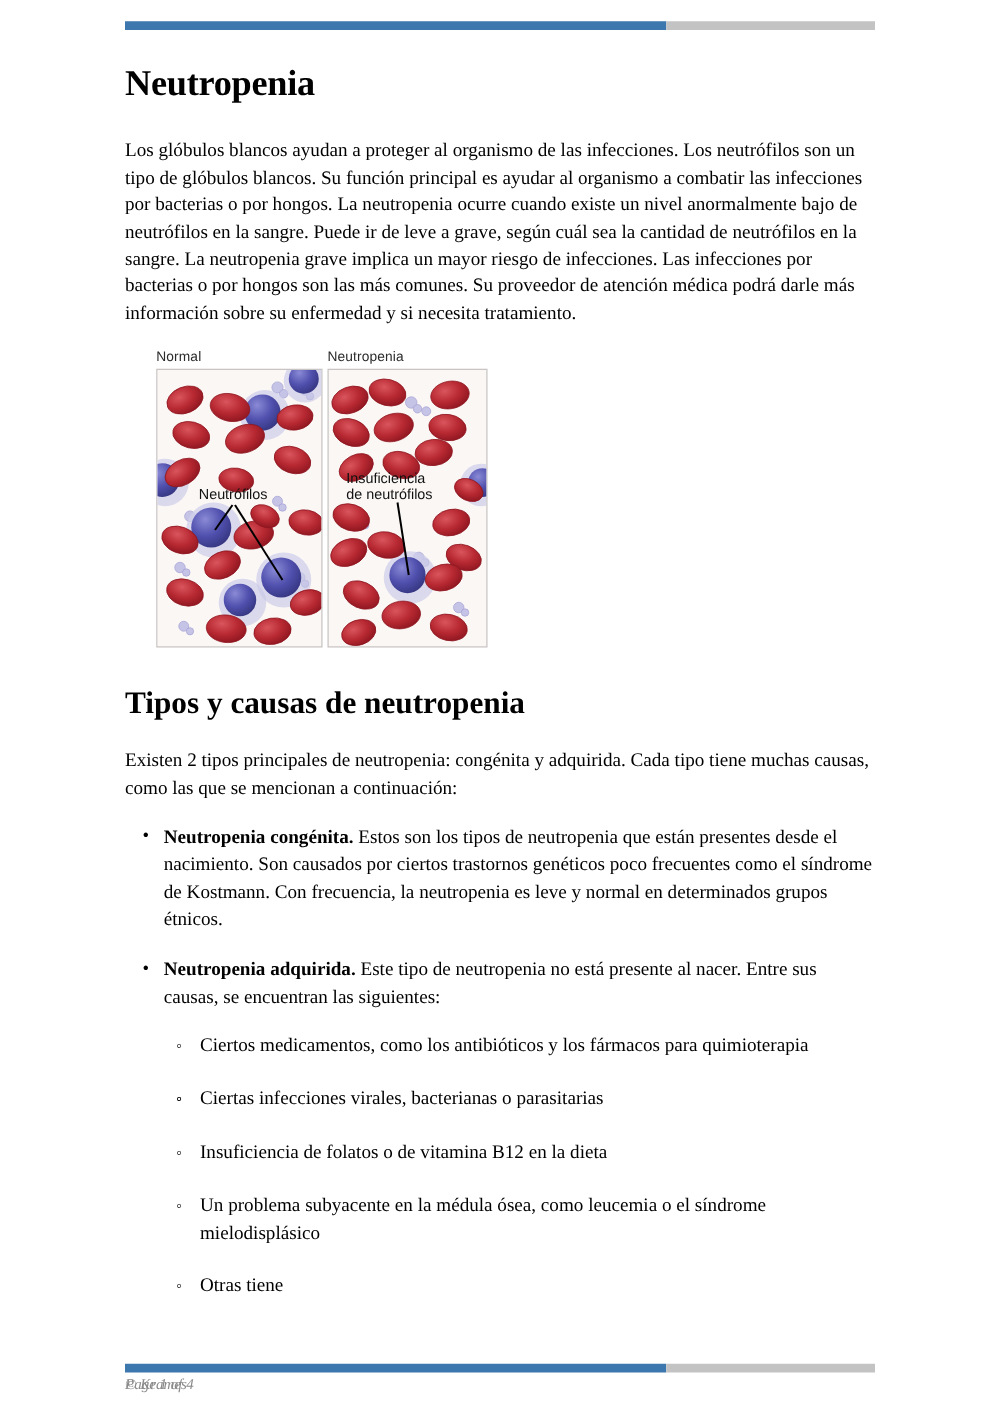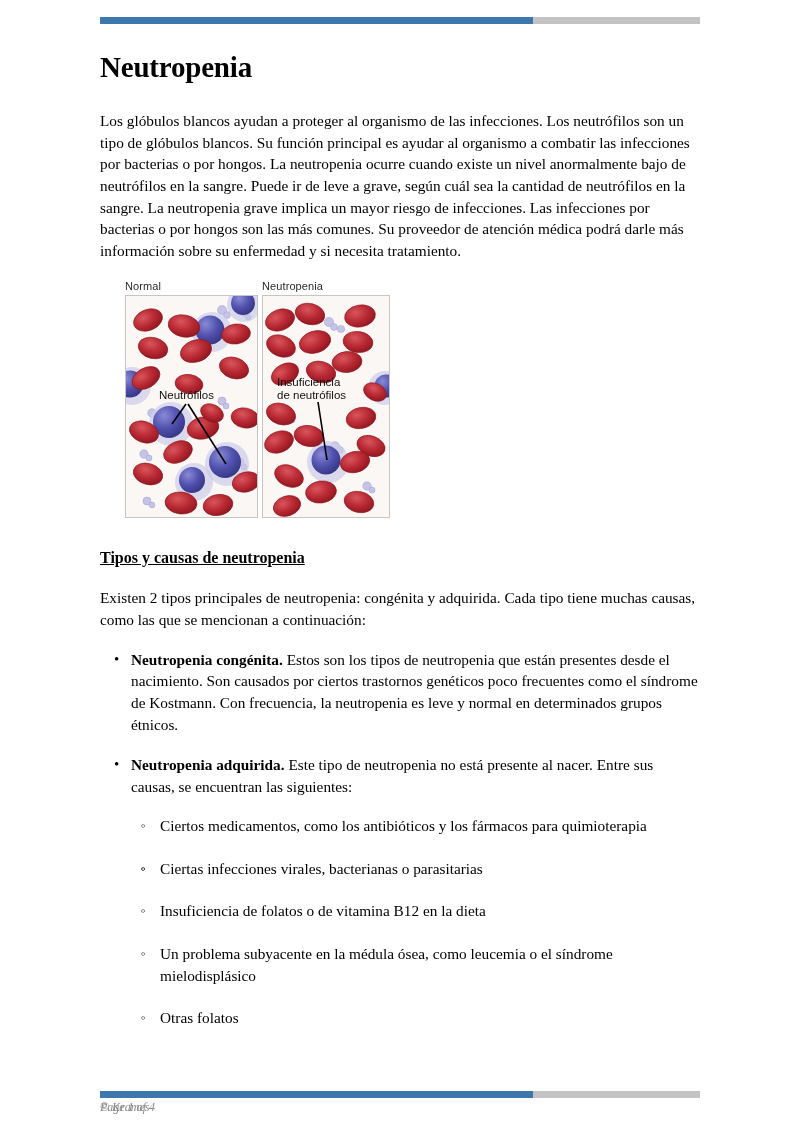--- a/index.html
+++ b/index.html
@@ -48,25 +48,24 @@
 
   h1.doc-title {
     font-size: 29px;
     font-weight: bold;
     letter-spacing: -0.2px;
     margin: 0 0 26px 0;
     line-height: 1.1;
   }
 
   h2.section-title {
-    font-size: 16px;
+    font-size: 25px;
     font-weight: bold;
     margin: 0 0 20px 0;
     line-height: 1.2;
-    text-decoration: underline;
   }
 
   p.body-text {
     font-size: 15.3px;
     line-height: 1.42;
     margin: 0 0 18px 0;
     text-align: left;
   }
 
   
@@ -336,21 +335,21 @@
         <li>
           <span class="marker">◦</span>
           <span>Insuficiencia de folatos o de vitamina B12 en la dieta</span>
         </li>
         <li>
           <span class="marker">◦</span>
           <span>Un problema subyacente en la médula ósea, como leucemia o el síndrome mielodisplásico</span>
         </li>
         <li>
           <span class="marker">◦</span>
-          <span>Otras folatos</span>
+          <span>Otras tiene</span>
         </li>
       </ul>
     </li>
 
   </ul>
 </div>
 
 <div class="rule" id="footer-rule">
   <div class="seg-blue"></div>
   <div class="seg-gray"></div>

